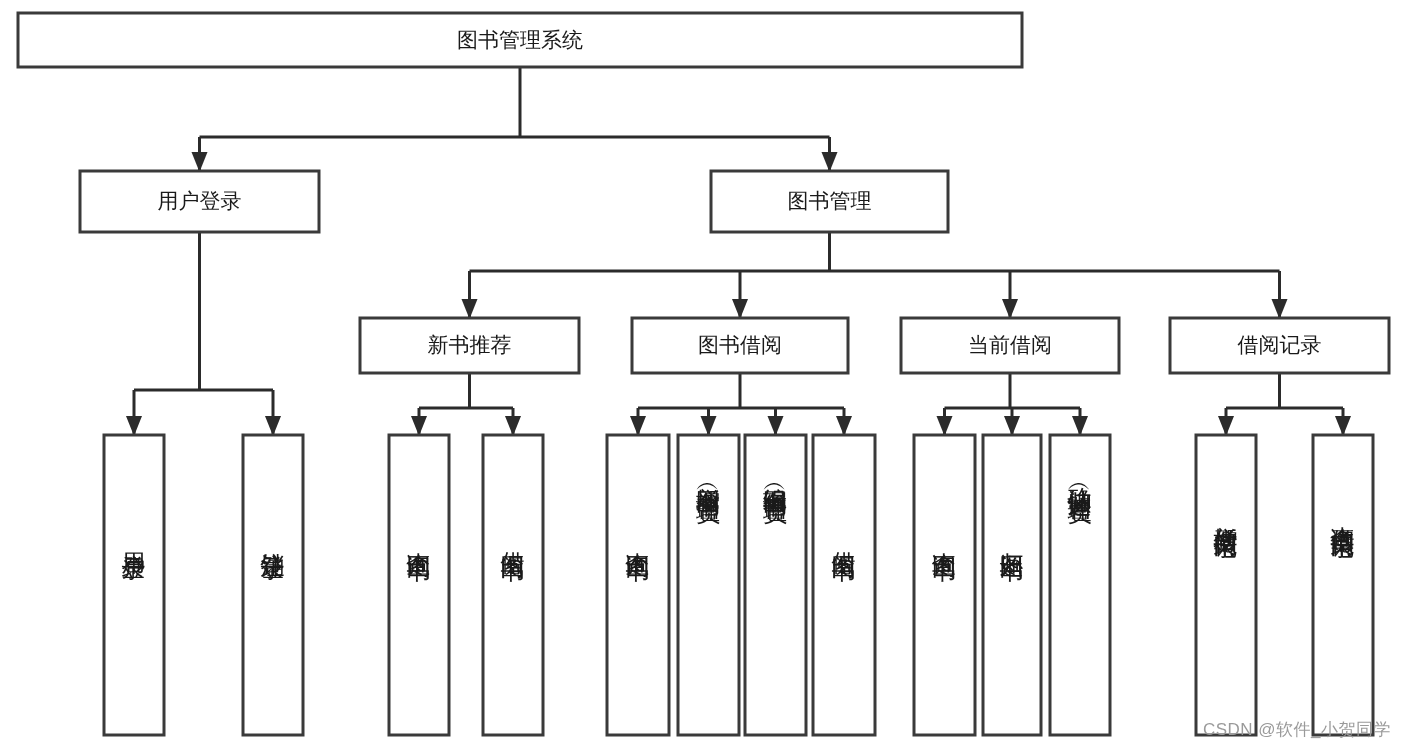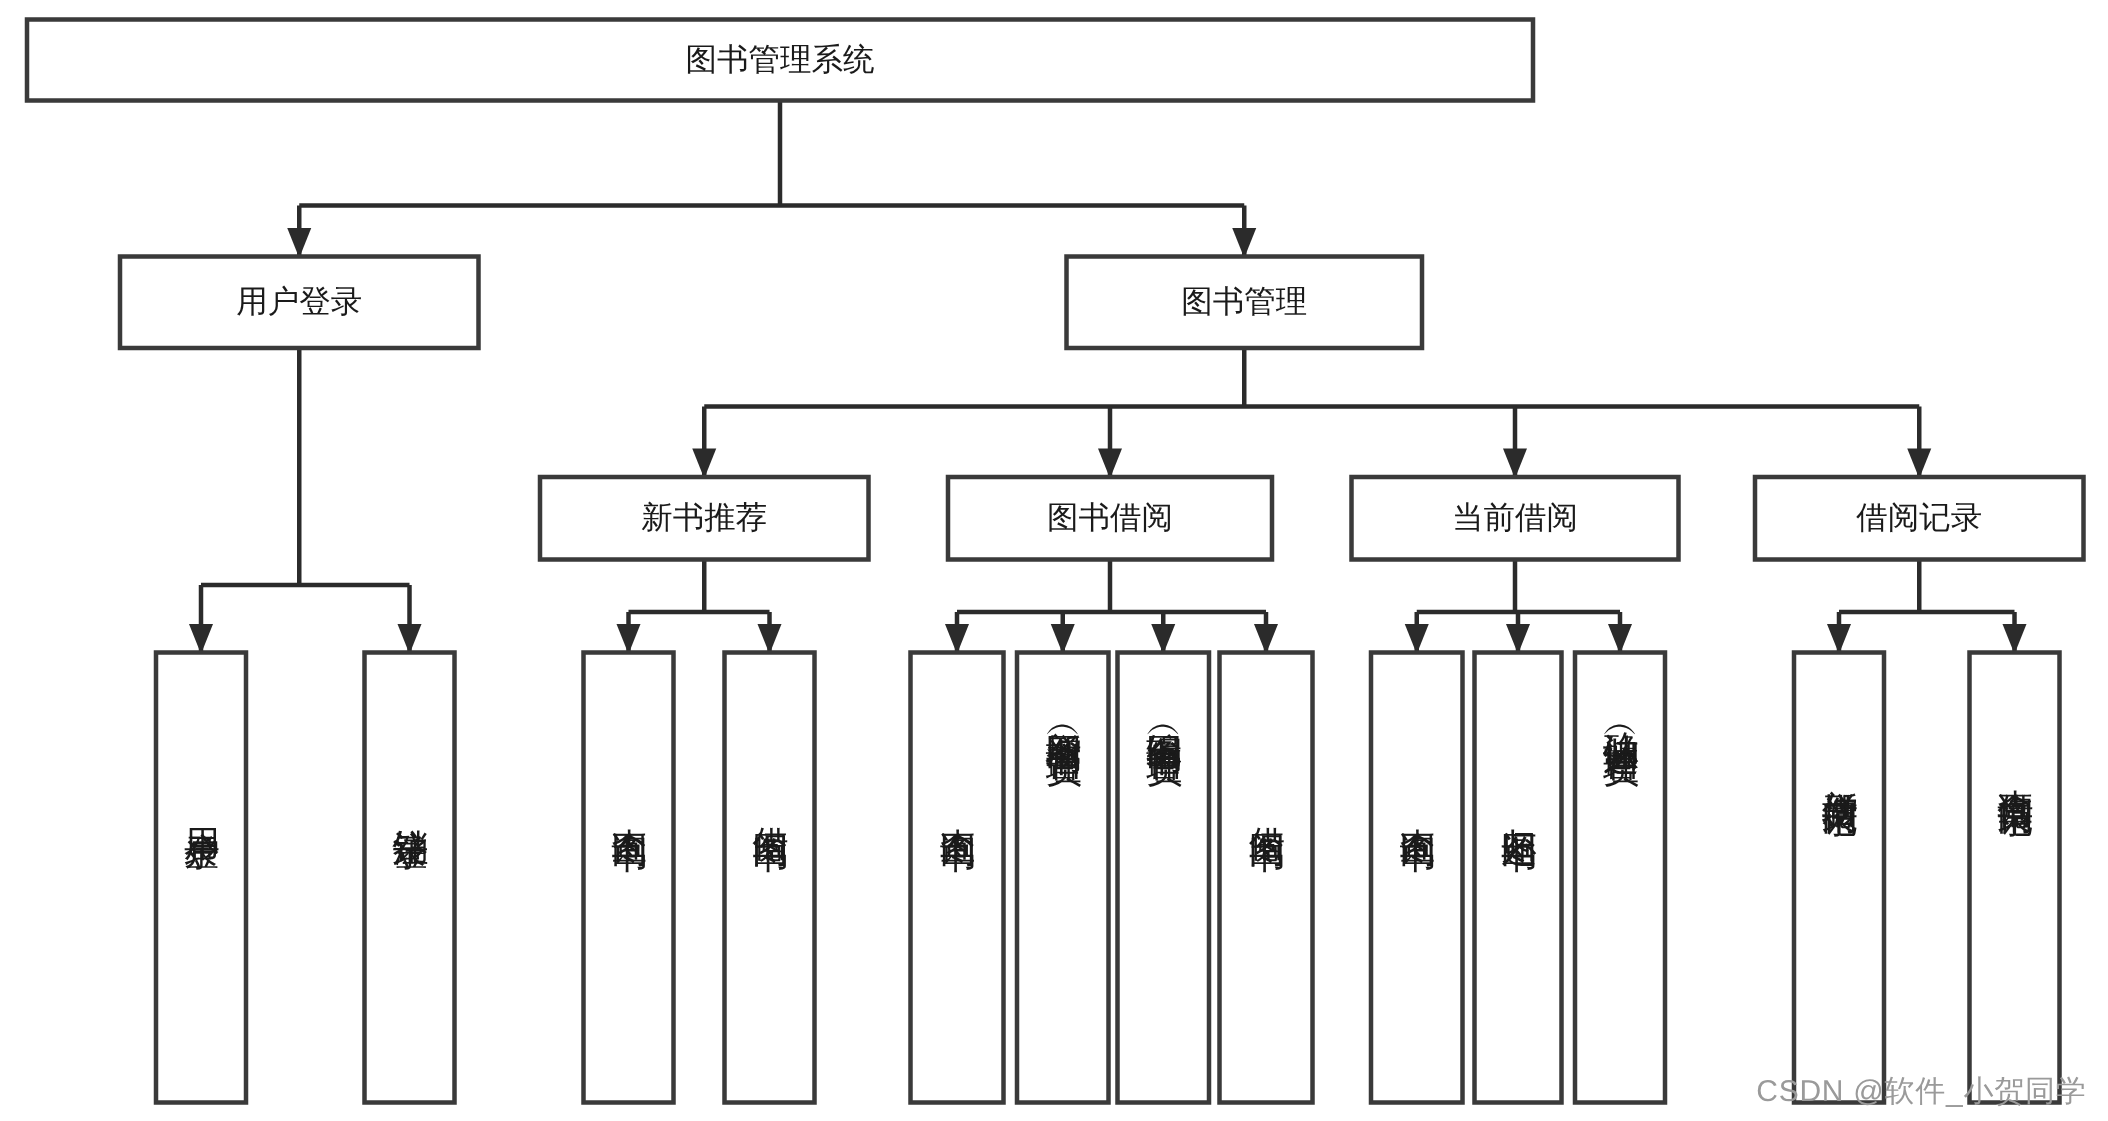--- a/index.html
+++ b/index.html
@@ -62,21 +62,21 @@
     line-height: 1.05;
     letter-spacing: 2px;
     color: #1a1a1a;
     white-space: nowrap;
   }
   .watermark {
     position: absolute;
     right: 14px;
     bottom: 6px;
     font-family: "Liberation Sans", "DejaVu Sans", sans-serif;
-    font-size: 20px;
+    font-size: 17px;
     color: #9a9a9a;
     white-space: nowrap;
     letter-spacing: 0.5px;
   }
 </style>
 </head>
 <body>
 
 <div id="diagram-root">
 

